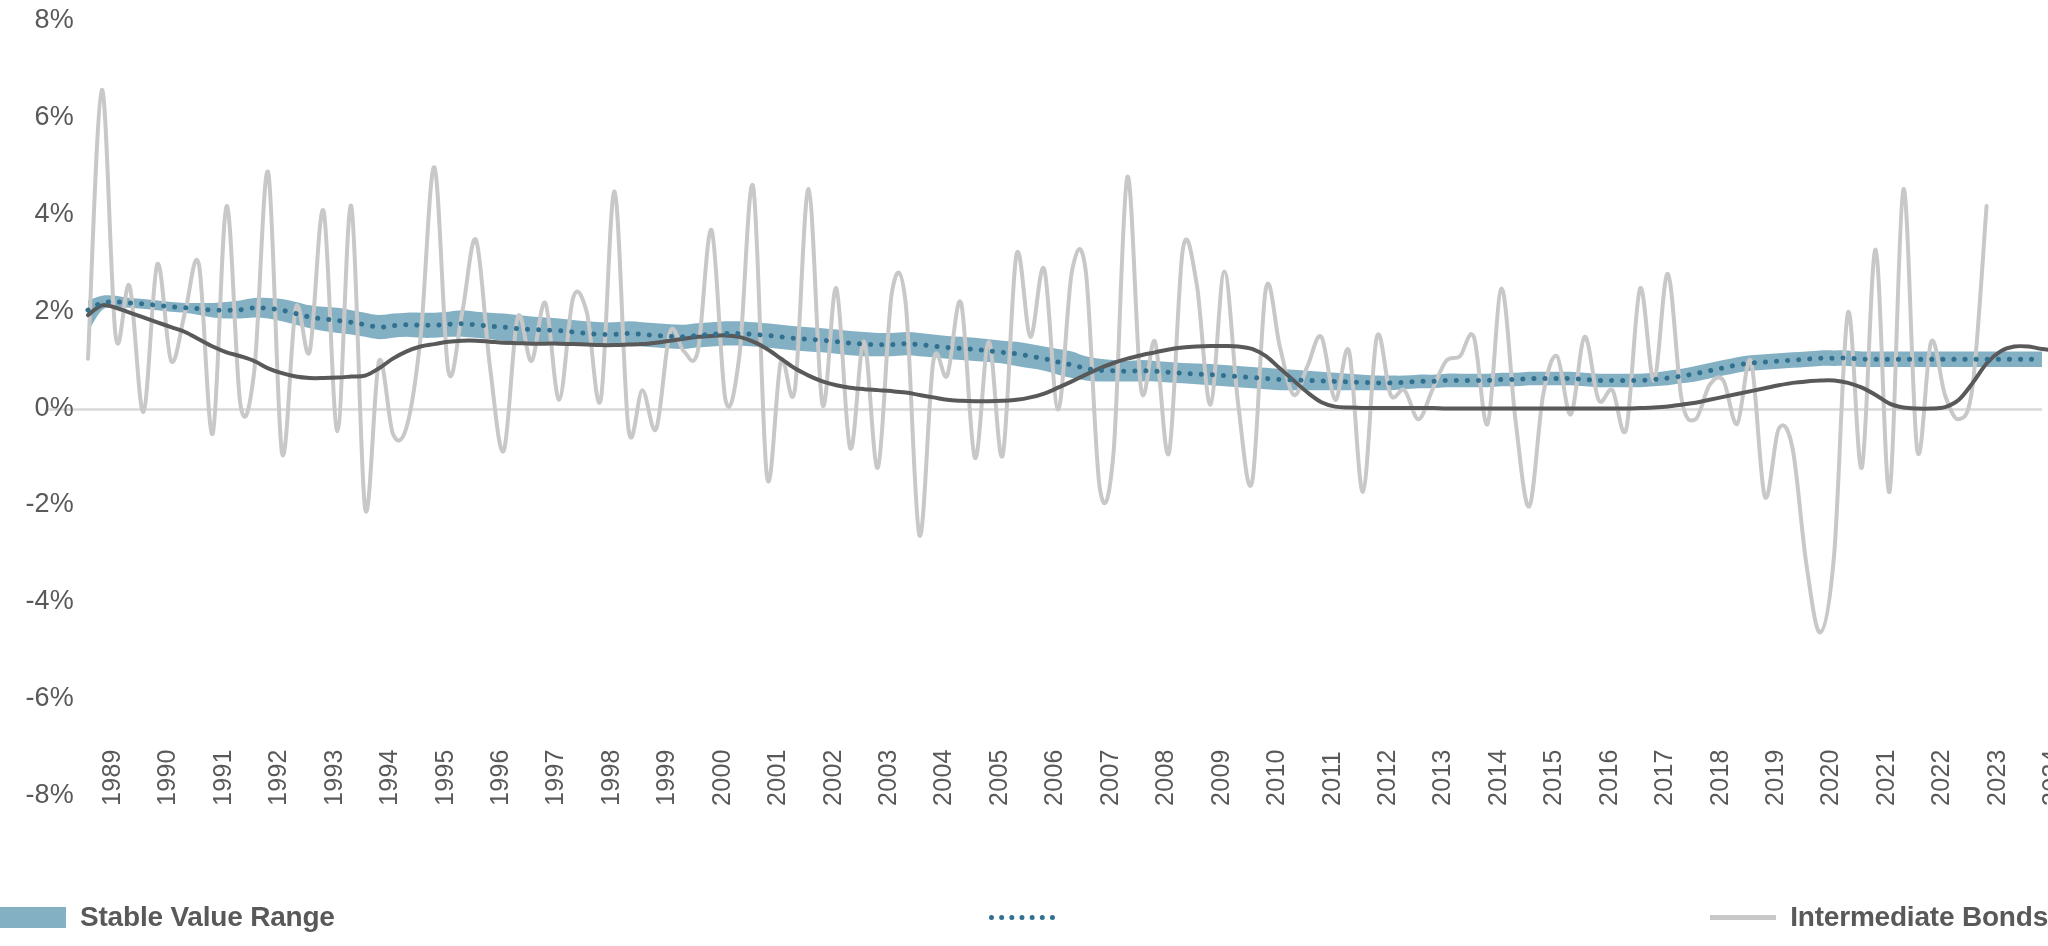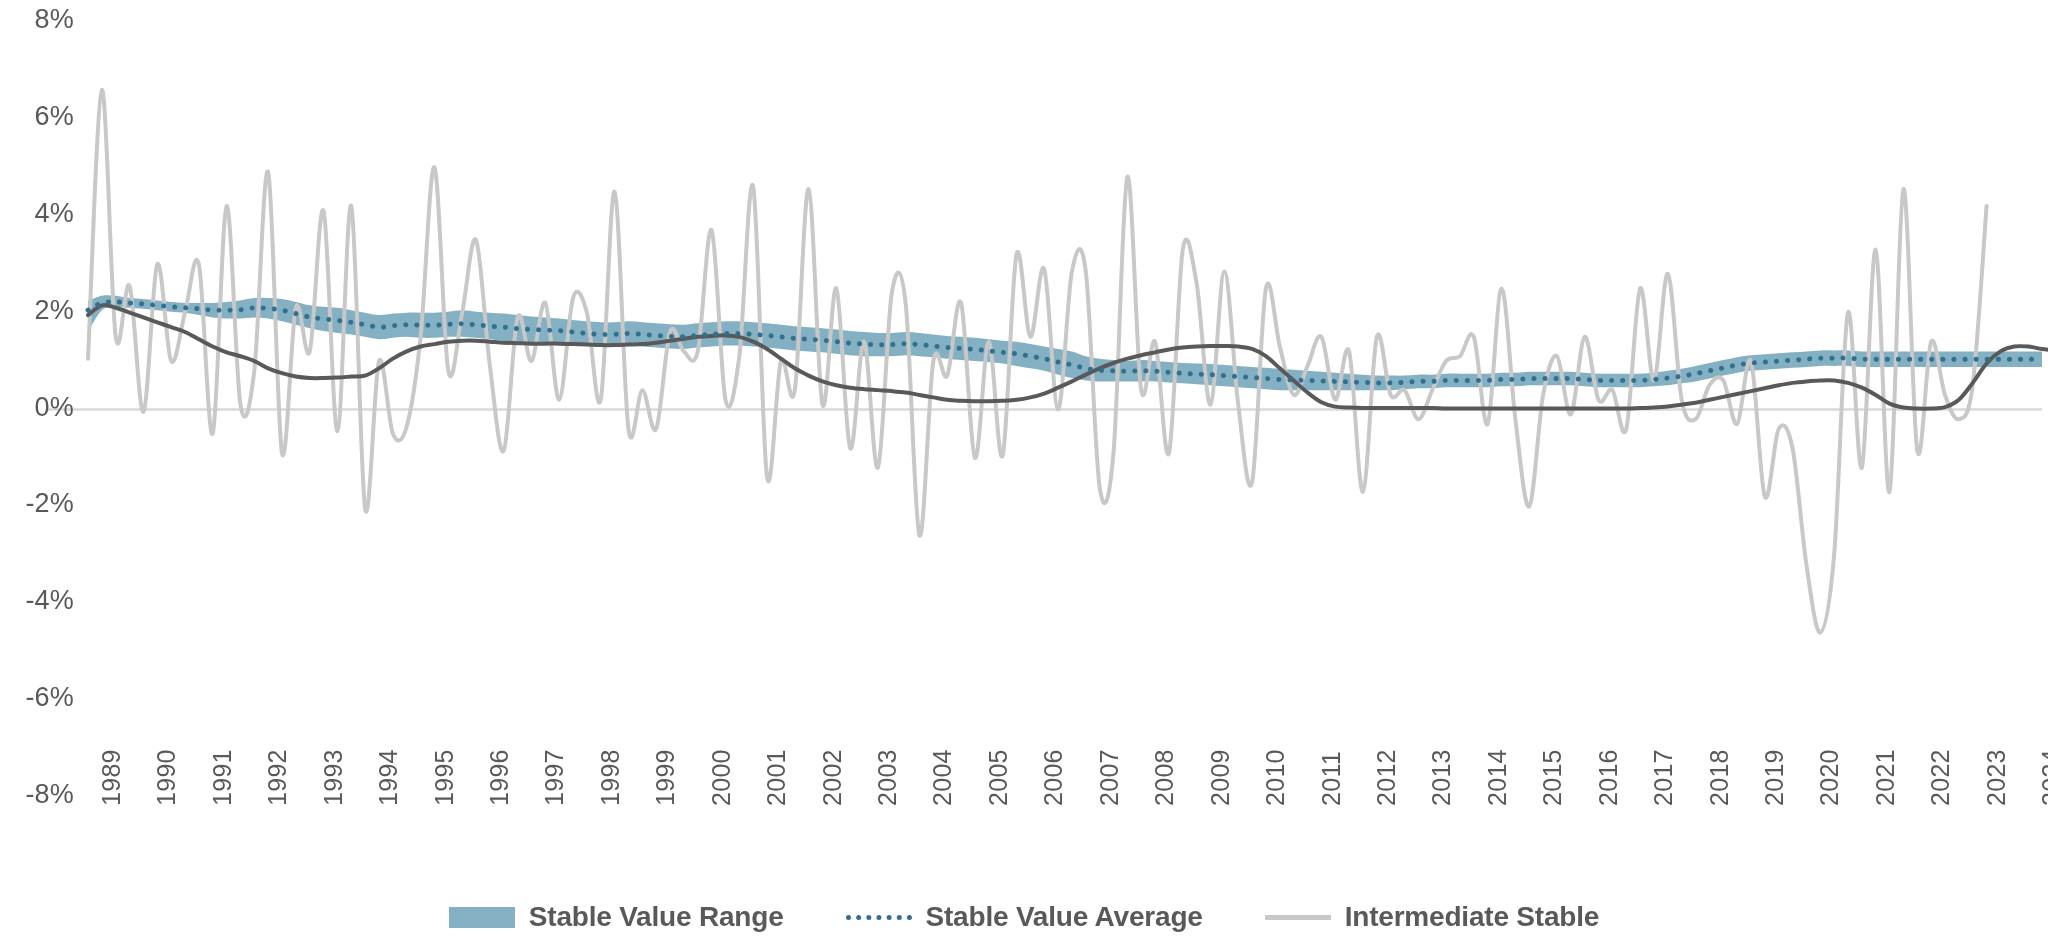--- a/index.html
+++ b/index.html
@@ -51,21 +51,21 @@
   }
   #legend {
     position: absolute;
     left: 0;
     top: 888px;
     width: 2048px;
     height: 58px;
     display: flex;
     flex-direction: row;
     align-items: center;
-    justify-content: center;
+    justify-content: space-between;
     gap: 62px;
   }
   .legend-item {
     display: flex;
     flex-direction: row;
     align-items: center;
     gap: 14px;
   }
   .legend-label {
     font-size: 28px;
@@ -168,21 +168,20 @@
       <div class="x-tick-label" style="left: 2037.14px; top: 806px;">2024</div>
     </div>
 
   <div id="legend">
       <div class="legend-item">
         <span class="swatch-band" style="background: rgb(132, 176, 195);"></span>
         <span class="legend-label">Stable Value Range</span>
       </div>
       <div class="legend-item">
         <span class="swatch-dotted" style="border-top-color: rgb(49, 112, 143);"></span>
-        <span class="legend-label">Stable Value Average</span>
       </div>
       <div class="legend-item">
         <span class="swatch-line" style="border-top-color: rgb(200, 200, 200);"></span>
-        <span class="legend-label">Intermediate Stable</span>
+        <span class="legend-label">Intermediate Bonds</span>
       </div>
     </div>
 
 </div>
 
 </body></html>

